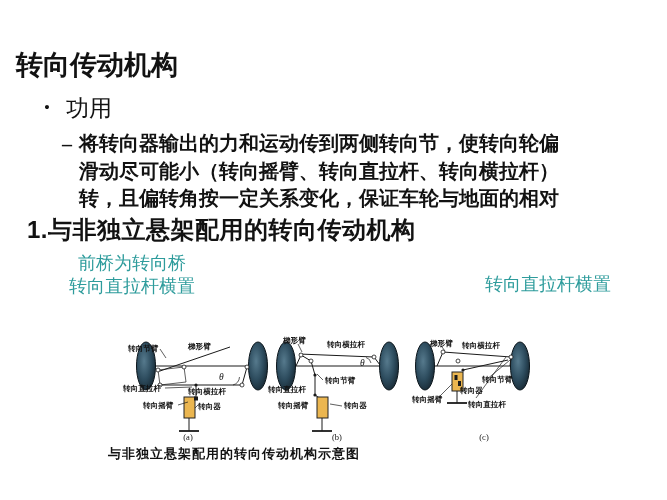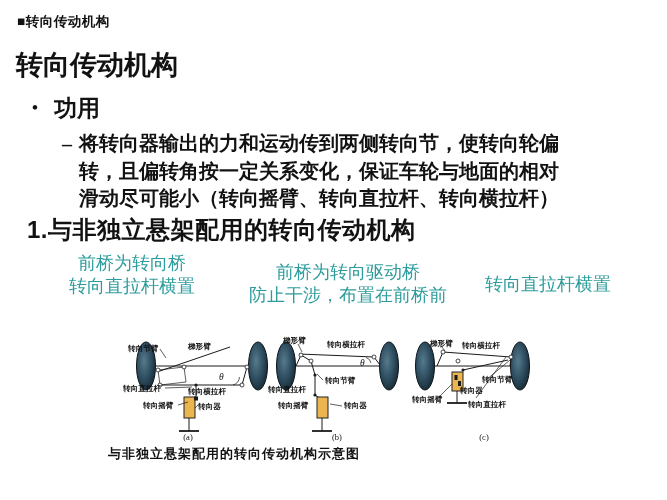--- a/index.html
+++ b/index.html
@@ -1,20 +1,20 @@
 <!DOCTYPE html>
 <html><head>
 <meta charset="utf-8">
 <style>
   html,body{margin:0;padding:0;background:#e8e8e8;}
   .frame{position:relative;width:667px;height:500px;background:#ffffff;overflow:hidden;
          font-family:"Liberation Serif",serif;color:#121212;}
   .tag{position:absolute;left:17px;top:13px;font-size:13.5px;font-weight:bold;letter-spacing:0.5px;}
   .title{position:absolute;left:16px;top:47px;font-size:27px;font-weight:bold;}
-  .bullet-row{position:absolute;left:32px;top:93px;font-size:23px;font-weight:bold;}
+  .bullet-row{position:absolute;left:44px;top:93px;font-size:23px;}
   .bullet-row .marker{font-size:17px;vertical-align:3px;margin-right:16px;}
   .detail{position:absolute;left:62px;top:131px;display:flex;font-size:20px;font-weight:bold;line-height:27.5px;}
   .detail .marker{margin-right:7px;}
   .detail .line{white-space:nowrap;font-family:Liberation Mono, monospace;}
   .section-heading{position:absolute;left:27px;top:214px;font-size:24px;font-weight:bold;
                    font-family:"Liberation Sans",sans-serif;letter-spacing:0.5px;}
   .note{position:absolute;color:#2E9C9C;font-size:18px;line-height:22.5px;text-align:center;white-space:nowrap;}
   .note-1{left:52px;top:252px;width:160px;}
   .note-2{left:232px;top:261px;width:232px;}
   .note-3{left:473px;top:273px;margin-left:12px;}
@@ -31,46 +31,41 @@
   .caption{position:absolute;left:108px;top:445px;width:462px;
            font-family:"Liberation Sans",sans-serif;font-size:13px;font-weight:bold;letter-spacing:1px;}
   .footer{position:absolute;left:468px;top:458px;display:flex;align-items:center;gap:8px;
           color:#b5b5b5;font-family:"Liberation Sans",sans-serif;font-size:16.5px;letter-spacing:1px;}
 </style>
 </head>
 <body>
 
 <div class="frame">
 
-  <div class="tag">■转向传动机构</div>
 
   <div class="title">转向传动机构</div>
 
   <div class="bullet-row">
     <span class="marker">•</span><span>功用</span>
   </div>
 
   <div class="detail">
     <span class="marker">–</span>
     <span>
       <div class="line">将转向器输出的力和运动传到两侧转向节，使转向轮偏</div>
+      <div class="line">滑动尽可能小（转向摇臂、转向直拉杆、转向横拉杆）</div>
       <div class="line">转，且偏转角按一定关系变化，保证车轮与地面的相对</div>
-      <div class="line">滑动尽可能小（转向摇臂、转向直拉杆、转向横拉杆）</div>
     </span>
   </div>
 
   <div class="section-heading">1.与非独立悬架配用的转向传动机构</div>
 
   <div class="note note-1">
     <div>前桥为转向桥</div>
     <div>转向直拉杆横置</div>
-  </div>
-  <div class="note note-2">
-    <div>前桥为转向驱动桥</div>
-    <div>防止干涉，布置在前桥前</div>
   </div>
   <div class="note note-3">
     <div>转向直拉杆横置</div>
   </div>
 
   <svg class="diagram" width="462" height="115" viewBox="0 0 462 115">
     <defs>
       <radialGradient id="wheelG" cx="40%" cy="40%" r="70%">
         <stop offset="0%" stop-color="#567a8d"></stop>
         <stop offset="55%" stop-color="#2d4c5e"></stop>

